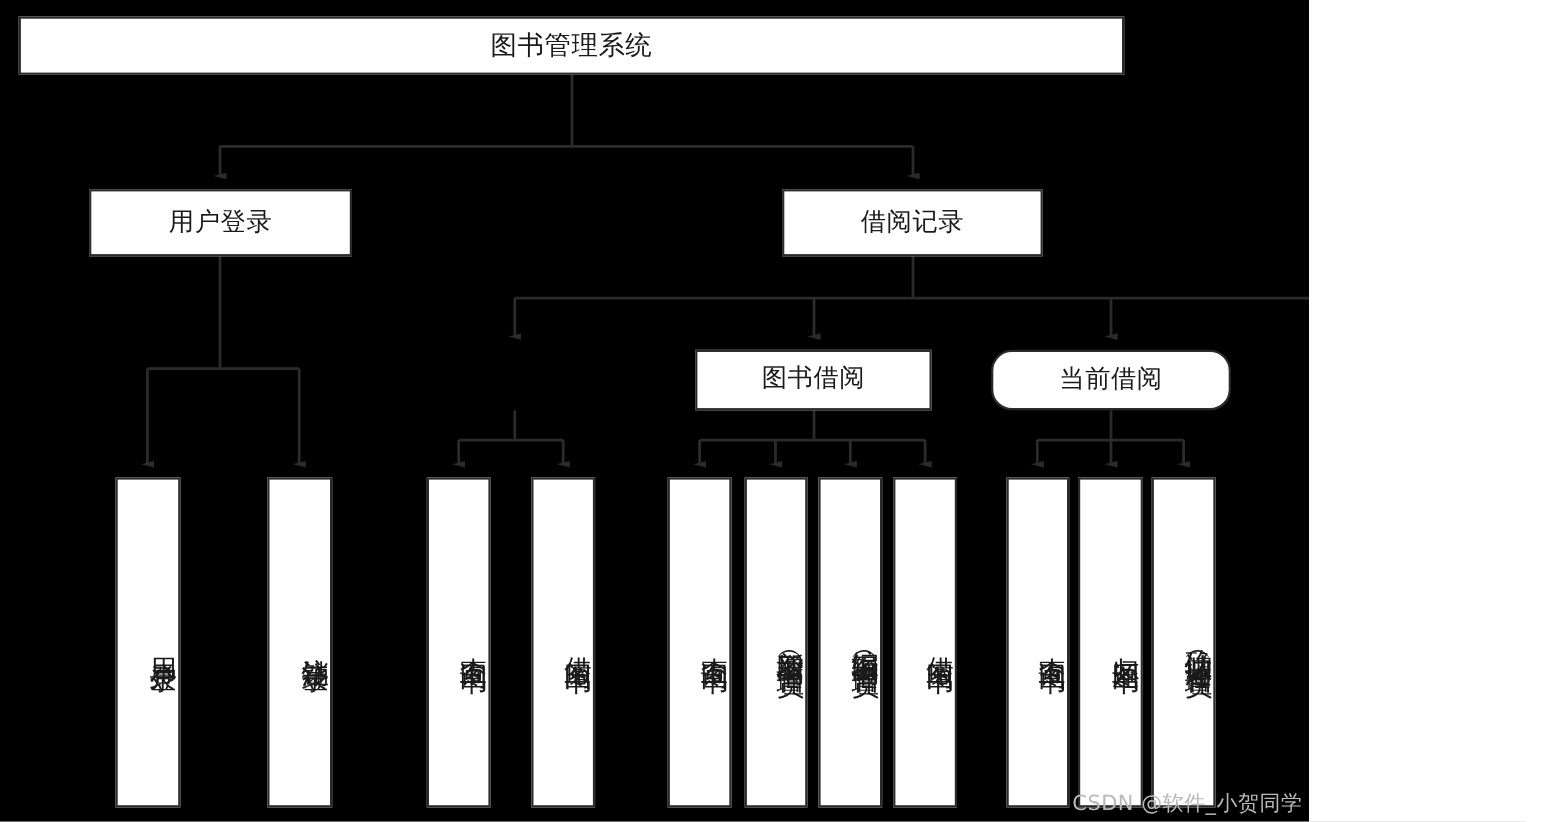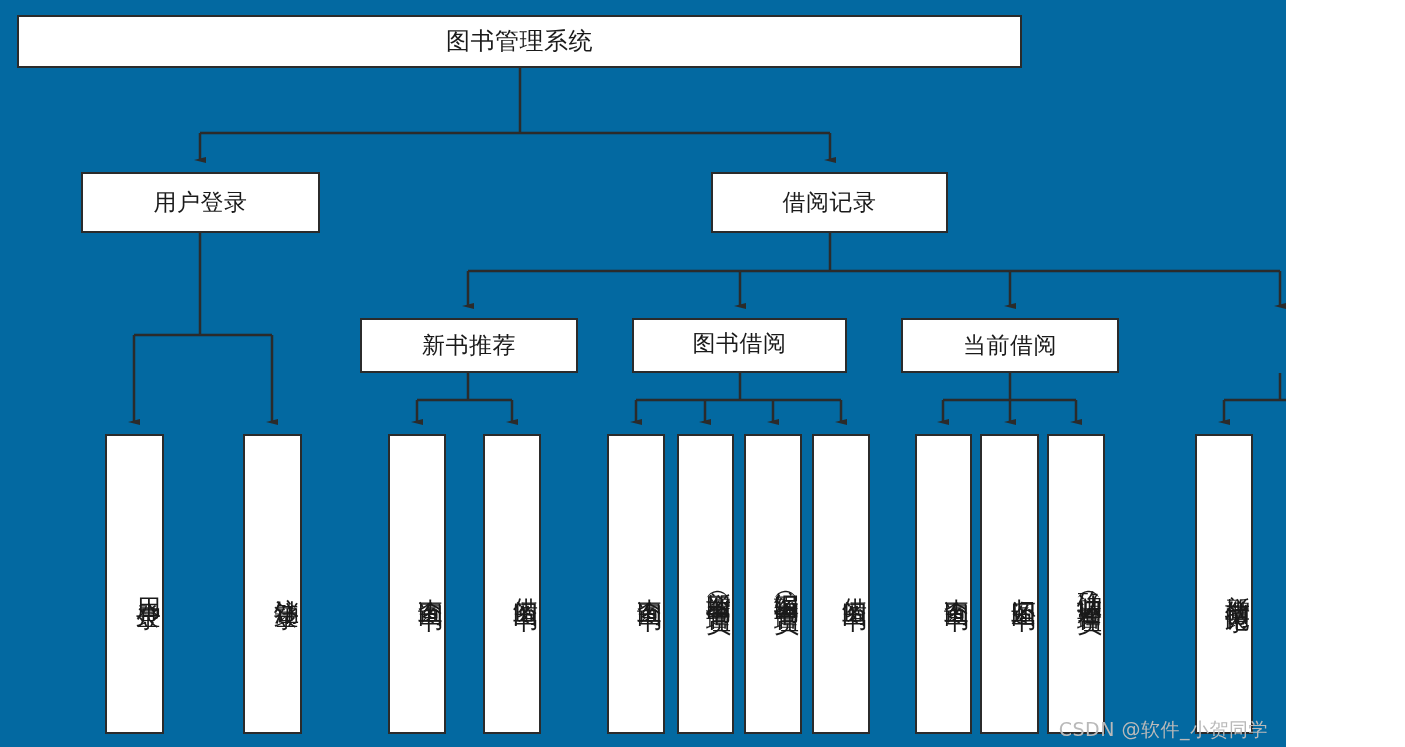--- a/index.html
+++ b/index.html
@@ -6,23 +6,23 @@
   html, body {
     margin: 0;
     padding: 0;
     background: #ffffff;
   }
   body {
     font-family: "DejaVu Sans", "Liberation Sans", sans-serif;
   }
   #diagram-root {
     position: relative;
-    width: 1286px;
+    width: 1190px;
     height: 747px;
-    background: #0369a1;
+    background: #000000;
     overflow: hidden;
   }
   #edges-layer {
     position: absolute;
     left: 0;
     top: 0;
     width: 1405px;
     height: 747px;
     pointer-events: none;
   }
@@ -57,21 +57,21 @@
     justify-content: center;
   }
   .node-v > span {
     writing-mode: vertical-rl;
     text-orientation: upright;
     display: block;
     white-space: nowrap;
   }
   #watermark {
     position: absolute;
-    right: 18px;
+    right: 6px;
     bottom: 4px;
     font-size: 19px;
     color: #b9b9b9;
     letter-spacing: 0.5px;
     white-space: nowrap;
     user-select: none;
   }
 </style>
 </head>
 <body>
@@ -126,23 +126,22 @@
       <path d="M 1224 400 L 1224 422" marker-end="url(#arrowhead)"></path>
       <path d="M 1340 400 L 1340 422" marker-end="url(#arrowhead)"></path>
     </g>
   </svg>
 
   <div class="node node-h node-root" style="left: 17px; top: 15px; width: 1005px; height: 53px;">图书管理系统</div>
 
   <div class="node node-h" style="left: 81px; top: 172px; width: 239px; height: 61px;">用户登录</div>
   <div class="node node-h" style="left: 711px; top: 172px; width: 237px; height: 61px;">借阅记录</div>
 
-  <div class="node node-h" style="left: 360px; top: 318px; width: 218px; height: 55px;">新书推荐</div>
   <div class="node node-h" style="left: 632px; top: 318px; width: 215px; height: 55px; font-family: Liberation Mono, monospace;">图书借阅</div>
-  <div class="node node-h" style="left: 901px; top: 318px; width: 218px; height: 55px;">当前借阅</div>
+  <div class="node node-h" style="left: 901px; top: 318px; width: 218px; height: 55px; border-radius: 19px;">当前借阅</div>
 
   <div class="node node-v" style="left: 105px; top: 434px; width: 59px; height: 300px;">
     <span style="font-size: 25px;">用户登录</span>
   </div>
   <div class="node node-v" style="left: 243px; top: 434px; width: 59px; height: 300px;">
     <span style="font-size: 25px;">注销登录</span>
   </div>
   <div class="node node-v" style="left: 388px; top: 434px; width: 58px; height: 300px;">
     <span style="font-size: 25px;">查询图书</span>
   </div>

